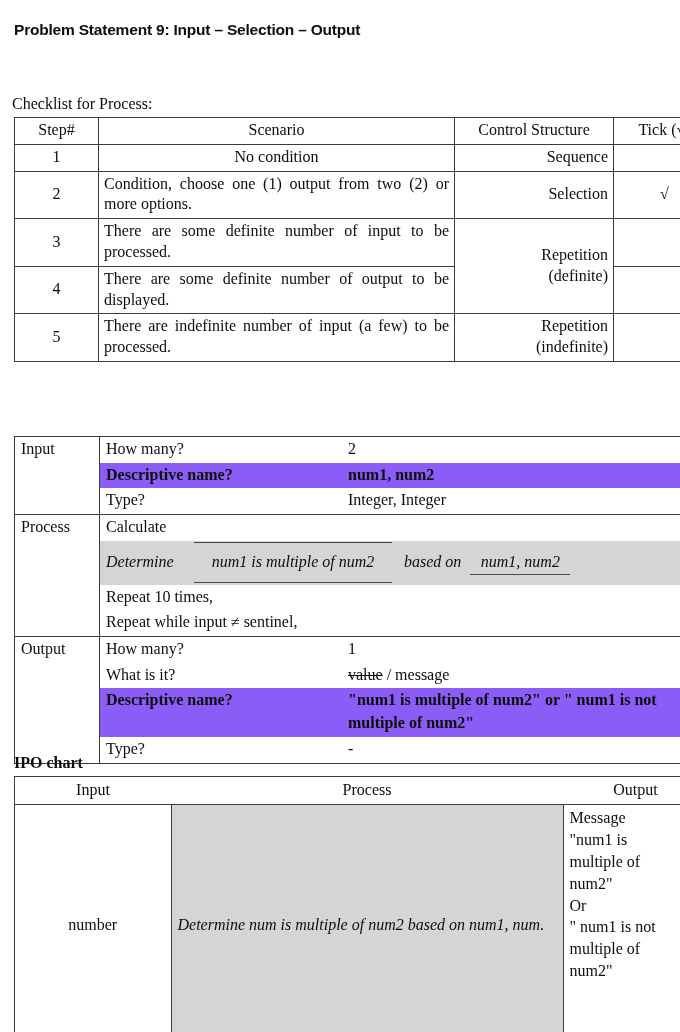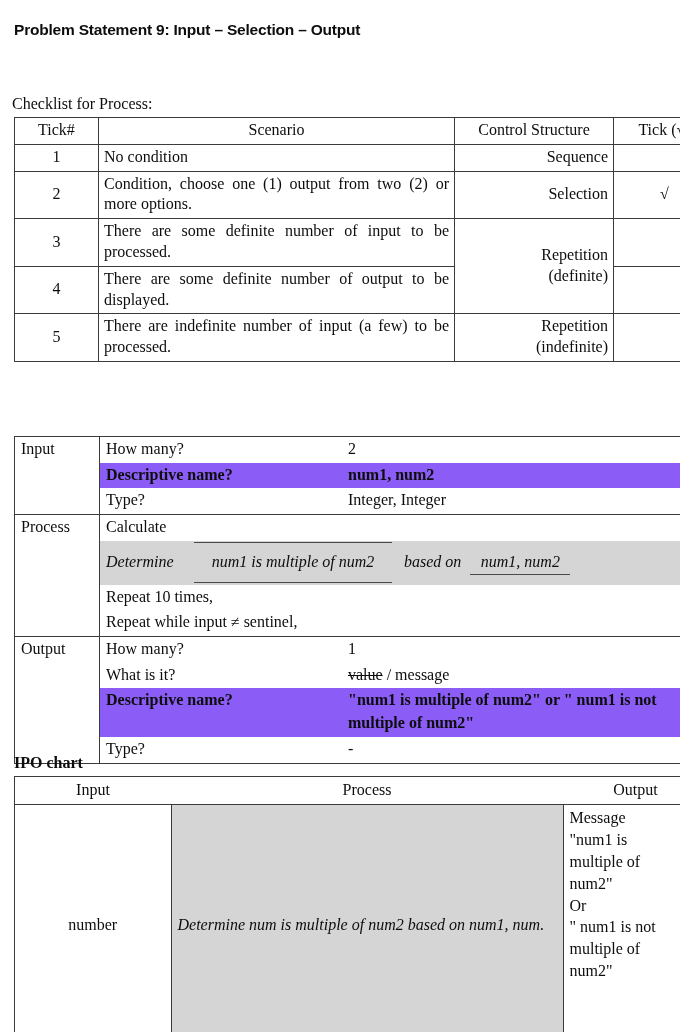--- a/index.html
+++ b/index.html
@@ -76,21 +76,21 @@
     position: absolute;
     left: 14px; top: 117px;
     width: 659px;
   }
   .tbl-checklist td {
     border: 1px solid #3b3b3b;
     padding: 2px 5px 3px 5px;
     line-height: 1.30;
   }
   .tbl-checklist .c-case   { width: 73px;  text-align: center; }
-  .tbl-checklist .c-scen   { width: 345px; text-align: left; }
+  .tbl-checklist .c-scen   { width: 345px; text-align: center; }
   .tbl-checklist .c-ctrl   { width: 148px; text-align: right; }
   .tbl-checklist .c-tick   { width: 91px;  text-align: center; }
   .tbl-checklist .hdr td   { text-align: center; }
   .tbl-checklist .vmid     { vertical-align: middle; }
   .tbl-checklist .justify  { text-align: justify; text-align-last: left; margin-top: 48px; }
 
   
   .tbl-step1 {
     position: absolute;
     left: 14px; top: 436px;
@@ -158,21 +158,21 @@
 <body>
 
 <div class="page">
 
   <div class="doc-title">Problem Statement 9: Input – Selection – Output</div>
   <div class="checklist-label">Checklist for Process:</div>
 
   <table class="tbl-checklist">
     <tbody>
       <tr class="hdr">
-        <td class="c-case">Tick#</td>
+        <td class="c-case">Step#</td>
         <td class="c-scen">Scenario</td>
         <td class="c-ctrl">Control Structure</td>
         <td class="c-tick">Tick (√)</td>
       </tr>
 
       <tr>
         <td class="c-case vmid">1</td>
         <td class="c-scen">No condition</td>
         <td class="c-ctrl vmid">Sequence</td>
         <td class="c-tick vmid"></td>

